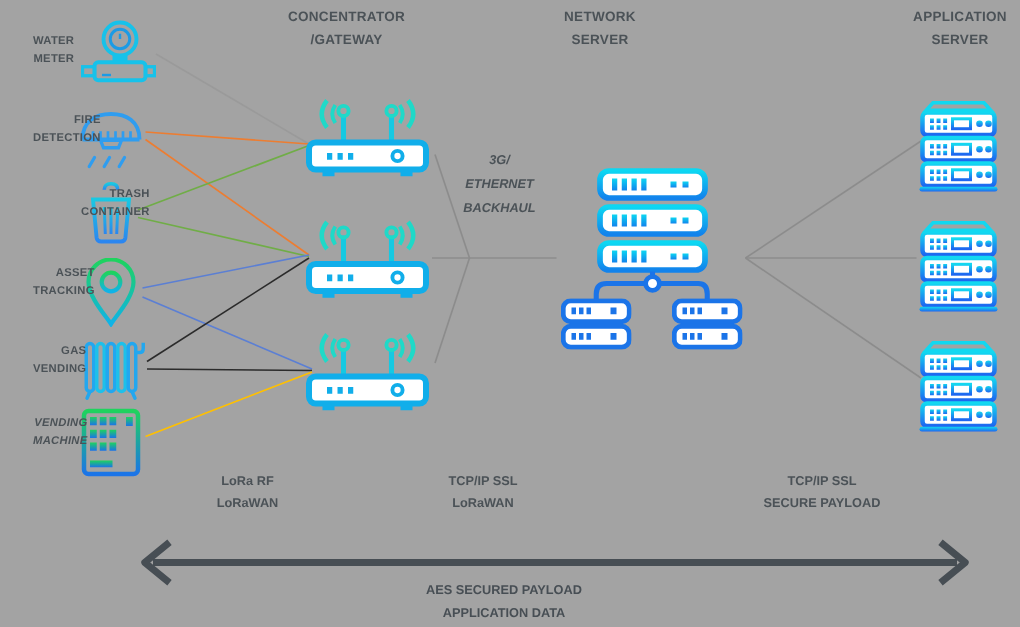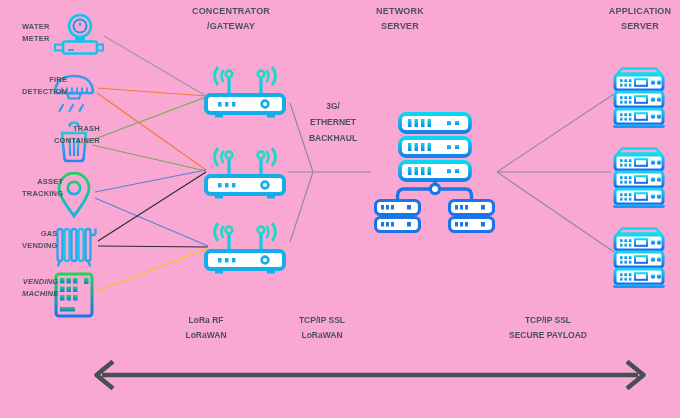--- a/index.html
+++ b/index.html
@@ -1,16 +1,16 @@
 <!DOCTYPE html>
 <html><head>
 <meta charset="utf-8">
 <style>
   html,body{margin:0;padding:0;background:#fff;}
-  .stage{position:relative;width:680px;height:418px;background:#f9a8d4;overflow:hidden;
+  .stage{position:relative;width:680px;height:418px;background:#a3a3a3;overflow:hidden;
          font-family:"Liberation Sans",sans-serif;}
   .layer{position:absolute;left:0;top:0;}
   .lbl{position:absolute;color:#4b5257;font-weight:bold;white-space:pre-line;
        -webkit-user-select:none;user-select:none;}
   .hdr{font-size:9px;line-height:15px;text-align:center;transform:translateX(-50%);letter-spacing:.2px;}
   .devlbl{font-size:7.5px;line-height:11.5px;text-align:right;letter-spacing:.2px;}
   .proto{font-size:8.5px;line-height:15px;text-align:center;transform:translateX(-50%);}
   .backhaul{font-size:8.5px;line-height:16px;text-align:center;transform:translateX(-50%);}
   .aes{font-size:8.5px;line-height:15px;text-align:center;transform:translateX(-50%);color:#474e54;}
 </style>
@@ -265,23 +265,25 @@
 DETECTION</div>
   <div class="lbl devlbl" style="left:22px;top:123px;margin-left:32px;">TRASH
 CONTAINER</div>
   <div class="lbl devlbl" style="left:22px;top:176px;">ASSET
 TRACKING</div>
   <div class="lbl devlbl" style="left:22px;top:228px;">GAS
 VENDING</div>
   <div class="lbl devlbl" style="left:22px;top:276px;font-style:italic;">VENDING
 MACHINE</div>
 
-  <div class="lbl backhaul" style="left:333px;top:98px;">3G/
+  <div class="lbl backhaul" style="left:333px;top:98px;font-style:italic;">3G/
 ETHERNET
 BACKHAUL</div>
-  <div class="lbl proto" style="left:165px;top:313px;margin-left:41px;">LoRa RF
+  <div class="lbl proto" style="left:165px;top:313px;">LoRa RF
 LoRaWAN</div>
   <div class="lbl proto" style="left:322px;top:313px;">TCP/IP SSL
 LoRaWAN</div>
   <div class="lbl proto" style="left:548px;top:313px;">TCP/IP SSL
 SECURE PAYLOAD</div>
+  <div class="lbl aes" style="left:336px;top:386px;">AES SECURED PAYLOAD
+APPLICATION DATA</div>
 
 </div>
 
 </body></html>

